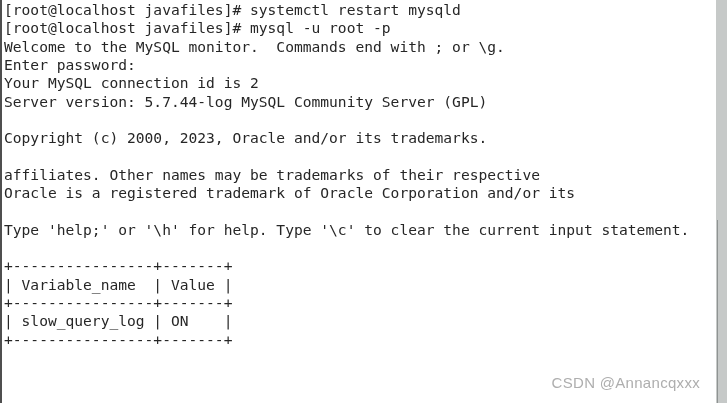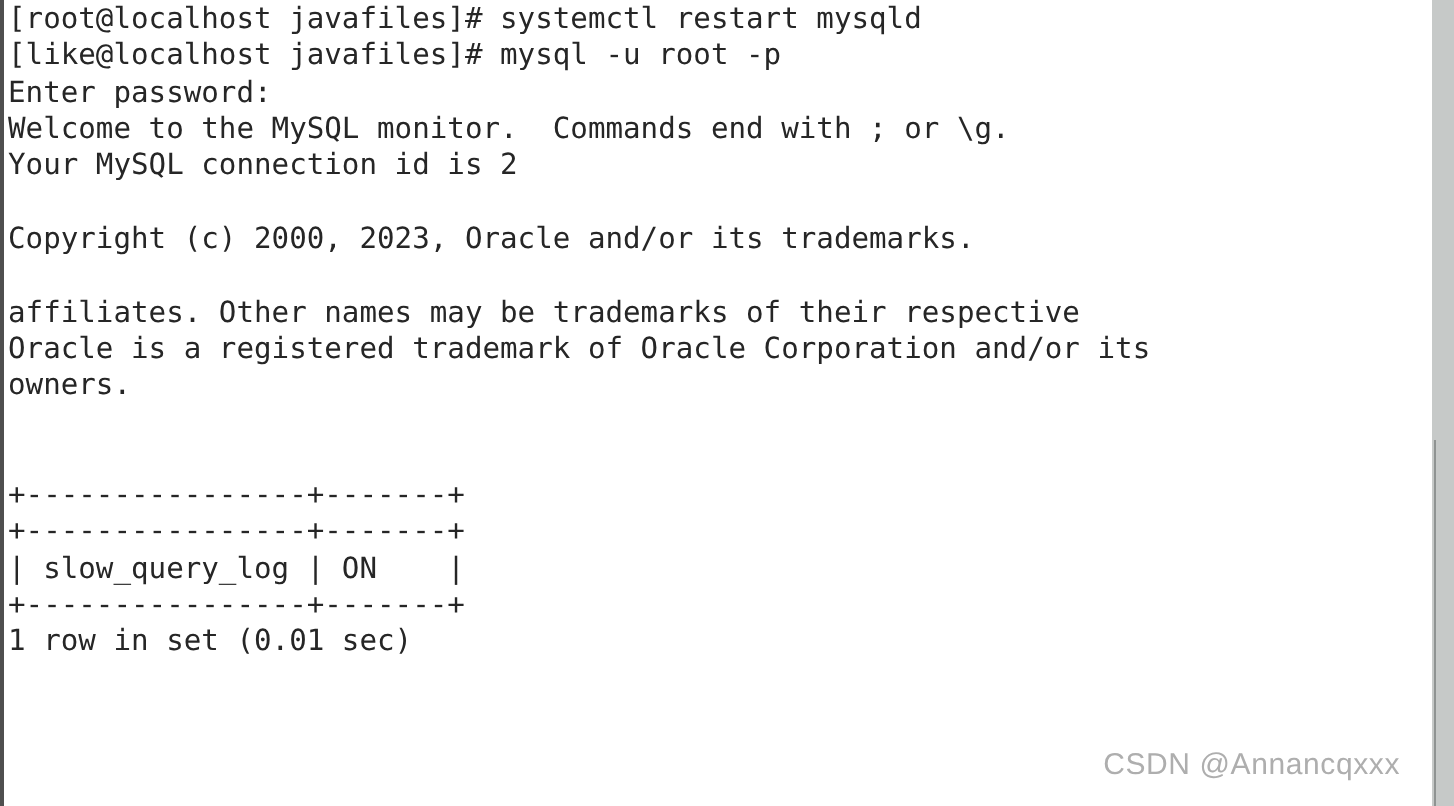--- a/index.html
+++ b/index.html
@@ -73,37 +73,38 @@
   }
 </style>
 </head>
 <body>
 
 <div class="terminal">
   <div class="left-border"></div>
 
   <div class="content">
     <div class="line">[root@localhost javafiles]# systemctl restart mysqld</div>
-    <div class="line">[like@localhost javafiles]# mysql -u root -p</div>
+    <div class="line">[root@localhost javafiles]# mysql -u root -p</div>
+    <div class="line">Welcome to the MySQL monitor.  Commands end with ; or \g.</div>
     <div class="line">Enter password: </div>
-    <div class="line">Welcome to the MySQL monitor.  Commands end with ; or \g.</div>
     <div class="line">Your MySQL connection id is 2</div>
+    <div class="line">Server version: 5.7.44-log MySQL Community Server (GPL)</div>
     <div class="line"></div>
     <div class="line">Copyright (c) 2000, 2023, Oracle and/or its trademarks.</div>
     <div class="line"></div>
     <div class="line">affiliates. Other names may be trademarks of their respective</div>
     <div class="line">Oracle is a registered trademark of Oracle Corporation and/or its</div>
-    <div class="line">owners.</div>
     <div class="line"></div>
+    <div class="line">Type 'help;' or '\h' for help. Type '\c' to clear the current input statement.</div>
     <div class="line"></div>
     <div class="line">+----------------+-------+</div>
+    <div class="line">| Variable_name  | Value |</div>
     <div class="line">+----------------+-------+</div>
     <div class="line">| slow_query_log | ON    |</div>
     <div class="line">+----------------+-------+</div>
-    <div class="line">1 row in set (0.01 sec)</div>
   </div>
 
   <div class="watermark">CSDN @Annancqxxx</div>
 
   <div class="scrollbar">
     <div class="scrollbar-thumb"></div>
     <div class="scrollbar-track-border"></div>
   </div>
 </div>
 

